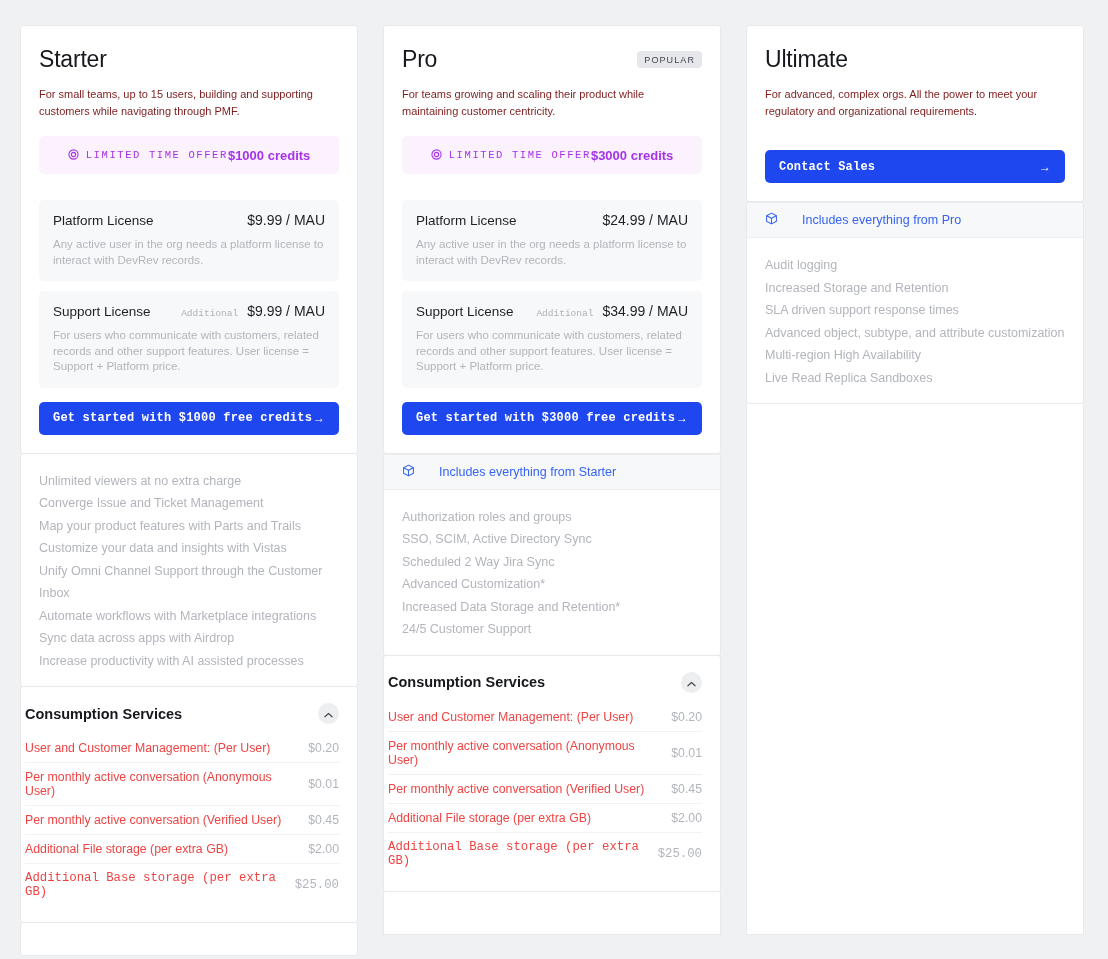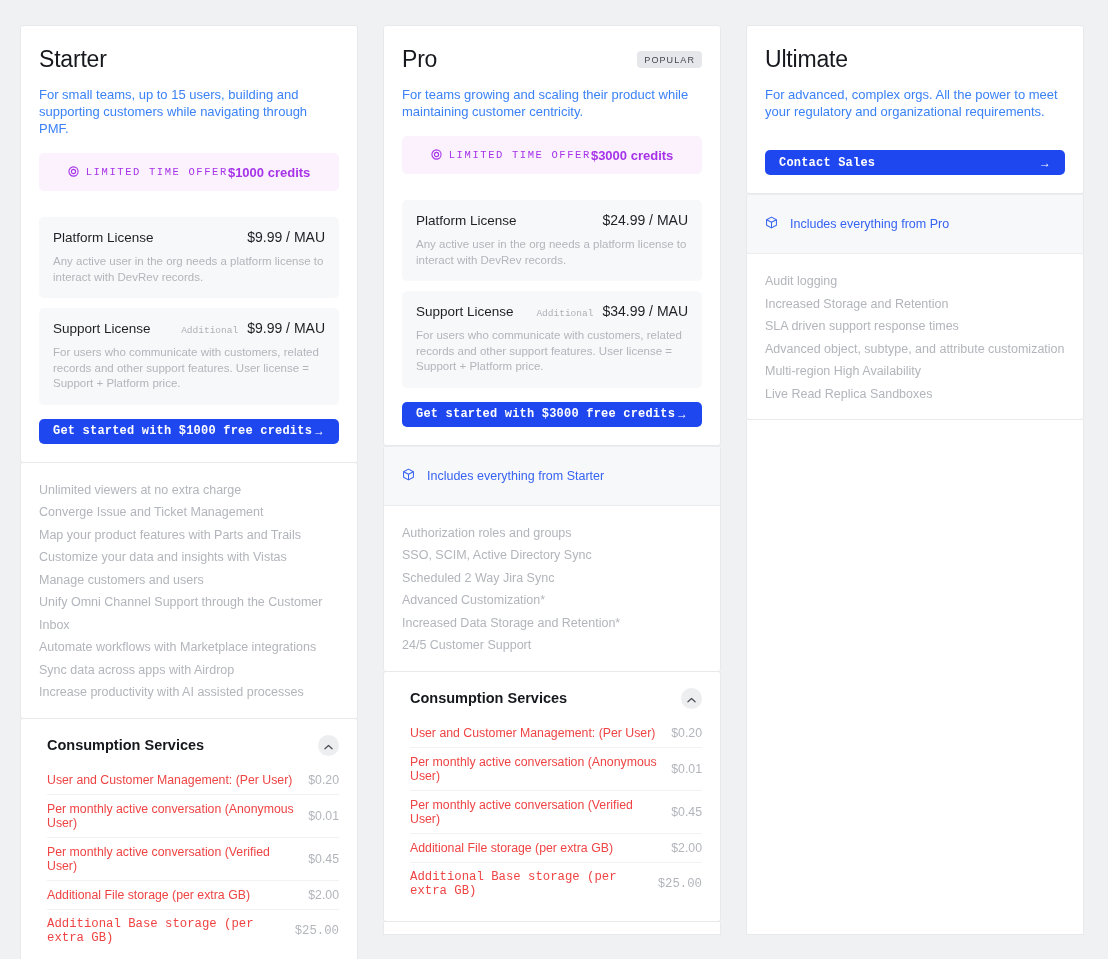--- a/index.html
+++ b/index.html
@@ -52,23 +52,23 @@
     color: #44474e;
     font-size: 9px;
     letter-spacing: 1.1px;
     font-weight: 400;
     padding: 4px 7px 3px 7px;
     border-radius: 4px;
     font-family: "Liberation Sans", sans-serif;
   }
   .plan-desc {
     margin-top: 12px;
-    font-size: 13px;
+    font-size: 11px;
     line-height: 17px;
-    color: #3b82f6;
+    color: #7f1d1d;
     max-width: 300px;
   }
 
   
   .offer {
     margin-top: 16px;
     background: #fbf2fe;
     border-radius: 5px;
     height: 38px;
     display: flex;
@@ -126,60 +126,60 @@
 
   
   .cta-wrap { padding: 14px 18px 18px 18px; }
   .cta {
     display: flex;
     align-items: center;
     justify-content: space-between;
     background: #1f47f0;
     border: none;
     border-radius: 5px;
-    height: 25px;
+    height: 33px;
     width: 100%;
     padding: 0 14px;
     cursor: pointer;
     color: #fff;
   }
   .cta-label {
     font-family: "Liberation Mono", monospace;
     font-size: 12px;
     font-weight: 700;
     letter-spacing: 0.2px;
     color: #ffffff;
   }
   .cta-arrow { font-size: 12px; color: #fff; line-height: 1; }
 
   
   .includes {
     display: flex;
     align-items: center;
-    gap: 12px;
+    gap: 24px;
     background: #f7f8f9;
     border-top: 1px solid #ecedef;
     border-bottom: 1px solid #ecedef;
-    padding: 20px 18px;
+    padding: 8px 18px;
   }
   .includes-text {
     color: #3663f2;
     font-size: 12.5px;
   }
 
   
   .feat-list { padding: 16px 18px 14px 18px; }
   .feat {
     font-size: 12.5px;
     color: #b2b5bb;
     line-height: 22.5px;
   }
 
   
-  .section { padding: 16px 18px 16px 26px; }
+  .section { padding: 16px 18px 16px 4px; }
   .section-head {
     display: flex;
     align-items: center;
     justify-content: space-between;
     margin-bottom: 10px;
   }
   .section-title {
     font-size: 14.5px;
     color: #16181d;
     font-weight: 700;
@@ -270,21 +270,20 @@
         </button>
       </div>
     </div>
 
     <div class="card">
       <div class="feat-list">
         <div class="feat">Unlimited viewers at no extra charge</div>
         <div class="feat">Converge Issue and Ticket Management</div>
         <div class="feat">Map your product features with Parts and Trails</div>
         <div class="feat">Customize your data and insights with Vistas</div>
-        <div class="feat">Manage customers and users</div>
         <div class="feat">Unify Omni Channel Support through the Customer Inbox</div>
         <div class="feat">Automate workflows with Marketplace integrations</div>
         <div class="feat">Sync data across apps with Airdrop</div>
         <div class="feat">Increase productivity with AI assisted processes</div>
       </div>
     </div>
 
     <div class="card">
       <div class="section">
         <div class="section-head">

